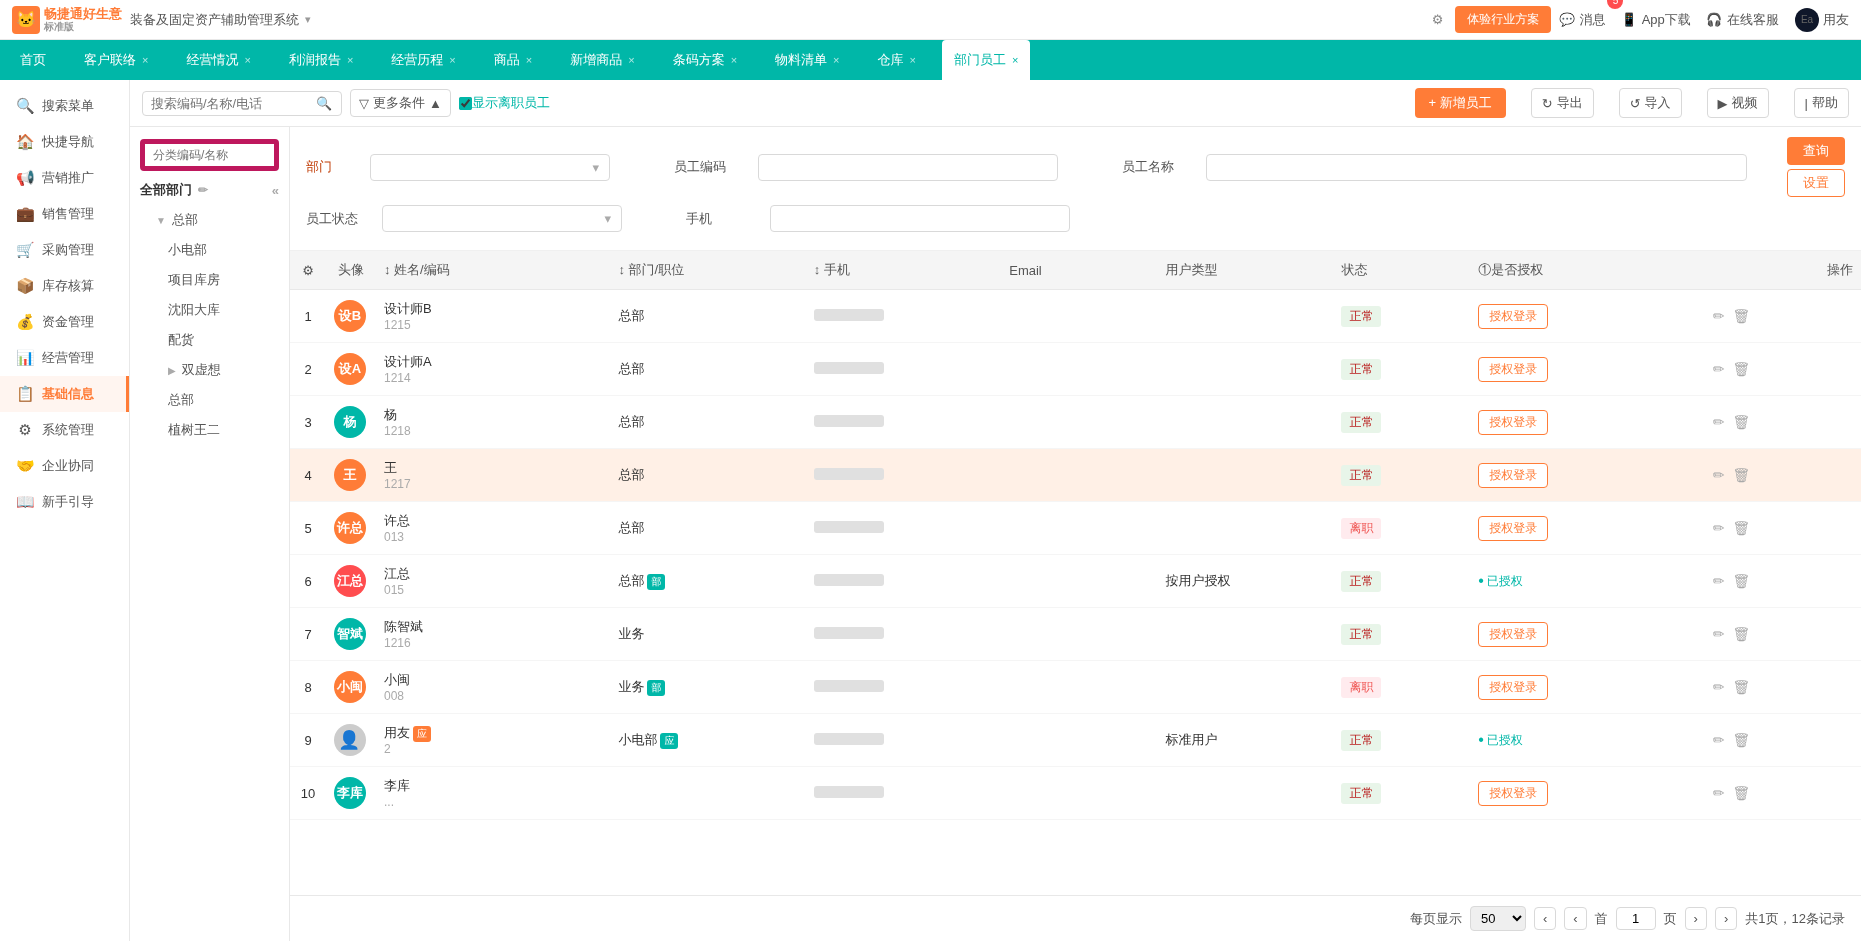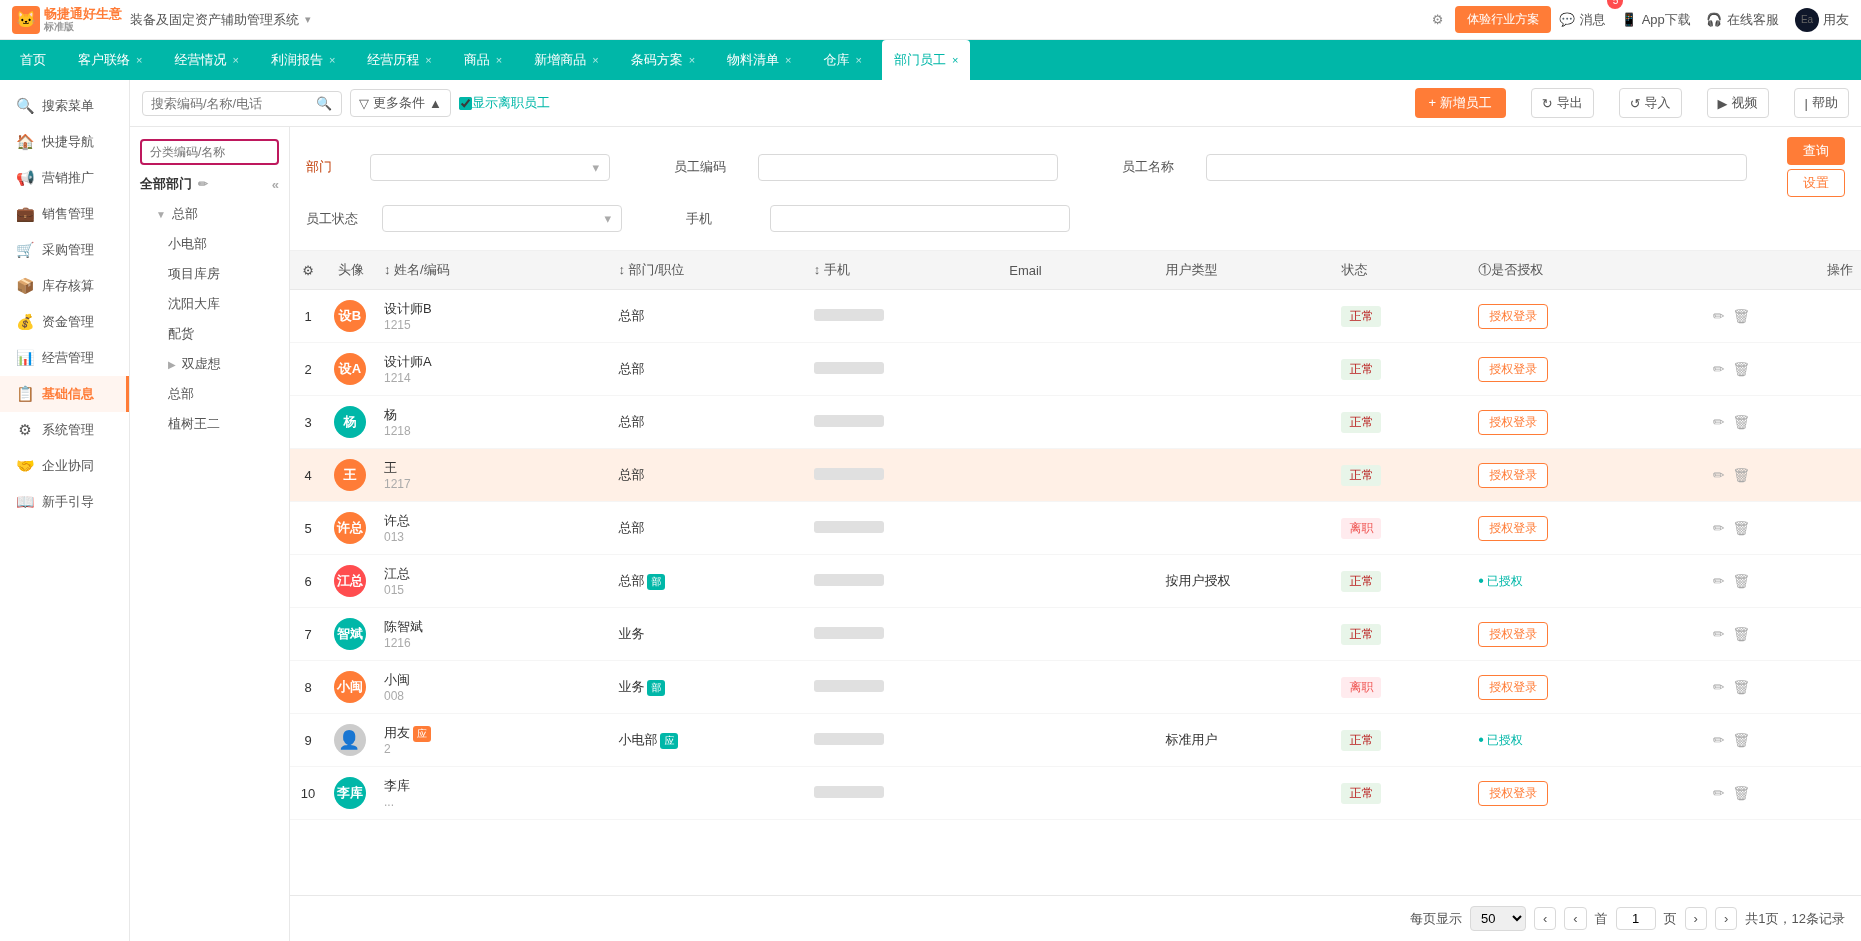--- a/index.html
+++ b/index.html
@@ -12,21 +12,21 @@
     .topbar-title { color: #333; font-size: 13px; flex: 1; display: flex; align-items: center; gap: 6px; }
     .topbar-title-text { color: #555; }
     .topbar-title-arrow { color: #999; font-size: 11px; }
     .topbar-settings { color: #888; cursor: pointer; padding: 4px; }
     .topbar-trial-btn { background: #ff7c37; color: #fff; border: none; border-radius: 4px; padding: 5px 12px; cursor: pointer; font-size: 12px; }
     .topbar-right { display: flex; align-items: center; gap: 16px; margin-left: auto; }
     .topbar-right-item { display: flex; align-items: center; gap: 4px; color: #555; cursor: pointer; font-size: 12px; }
     .topbar-badge { background: #ff4d4f; color: #fff; border-radius: 50%; width: 16px; height: 16px; font-size: 10px; display: flex; align-items: center; justify-content: center; margin-top: -8px; margin-left: -8px; }
 
     
-    .navtabs { height: 40px; background: #00b7a8; display: flex; align-items: stretch; padding: 0 8px; gap: 8px; }
+    .navtabs { height: 40px; background: #00b7a8; display: flex; align-items: stretch; padding: 0 8px; gap: 14px; }
     .navtab { display: flex; align-items: center; padding: 0 12px; color: #fff; cursor: pointer; font-size: 13px; gap: 4px; border-radius: 4px 4px 0 0; white-space: nowrap; }
     .navtab.active { background: #fff; color: #00b7a8; }
     .navtab .close-x { font-size: 11px; color: rgba(255,255,255,0.7); margin-left: 2px; }
     .navtab.active .close-x { color: #00b7a8; }
 
     
     .layout { display: flex; height: calc(100vh - 80px); }
 
     
     .sidebar { width: 130px; background: #fff; border-right: 1px solid #e8e8e8; overflow-y: auto; flex-shrink: 0; padding: 8px 0; }
@@ -50,21 +50,21 @@
 
     
     .content-area { display: flex; flex: 1; overflow: hidden; }
 
     
     .dept-tree { width: 160px; background: #fff; border-right: 1px solid #e8e8e8; overflow-y: auto; padding: 8px 0; flex-shrink: 0; }
     .dept-tree-header { display: flex; align-items: center; padding: 6px 10px; gap: 6px; font-size: 13px; color: #333; font-weight: bold; }
     .dept-tree-header .edit-icon { color: #aaa; cursor: pointer; font-size: 12px; }
     .dept-tree-header .collapse-icon { margin-left: auto; color: #aaa; cursor: pointer; }
     .dept-tree-search { padding: 4px 10px; }
-    .dept-tree-search input { width: 100%; border: 2px solid #be185d; border-radius: 4px; padding: 4px 8px; font-size: 12px; outline: none; }
+    .dept-tree-search input { width: 100%; border: 5px solid #be185d; border-radius: 4px; padding: 4px 8px; font-size: 12px; outline: none; }
     .dept-item { display: flex; align-items: center; padding: 6px 10px 6px 14px; cursor: pointer; color: #555; font-size: 13px; gap: 4px; }
     .dept-item .arrow { font-size: 10px; color: #aaa; margin-right: 2px; }
     .dept-sub-item { padding-left: 26px; }
     .dept-sub-item2 { padding-left: 38px; }
 
     
     .right-panel { flex: 1; display: flex; flex-direction: column; overflow: hidden; background: #fff; }
 
     
     .filter-form { background: #fff; padding: 10px 16px; border-bottom: 1px solid #f0f0f0; }

